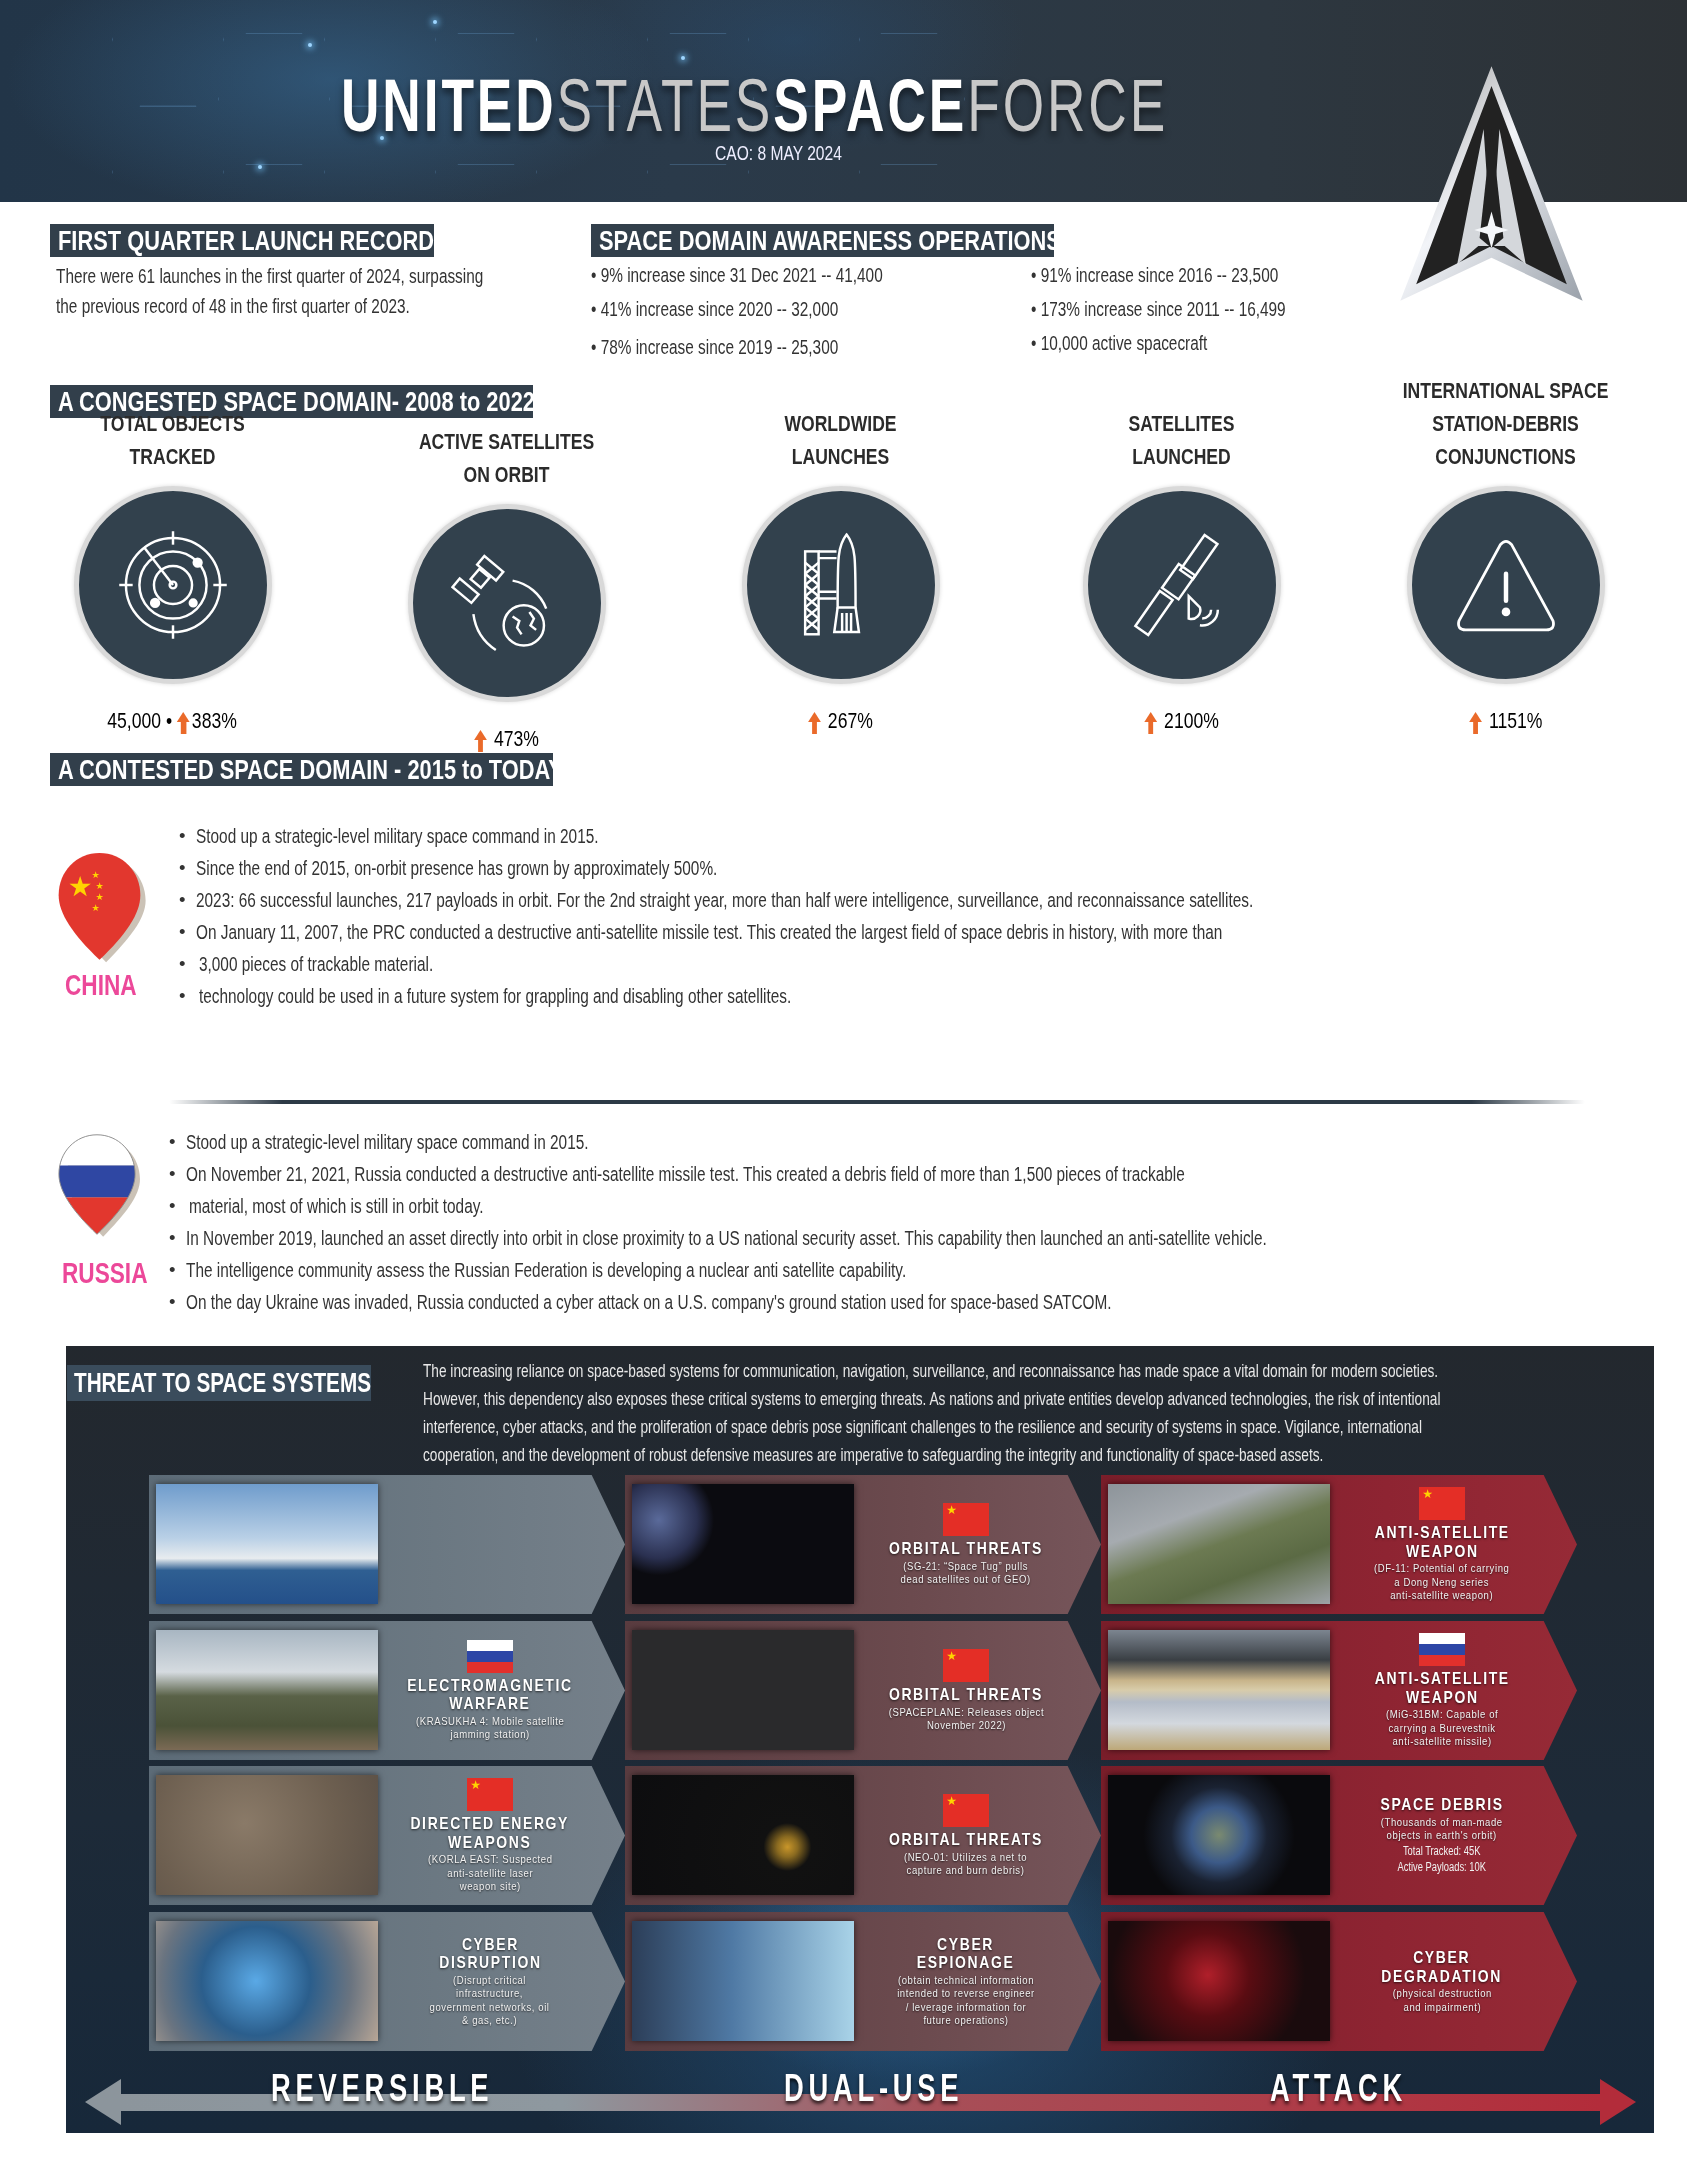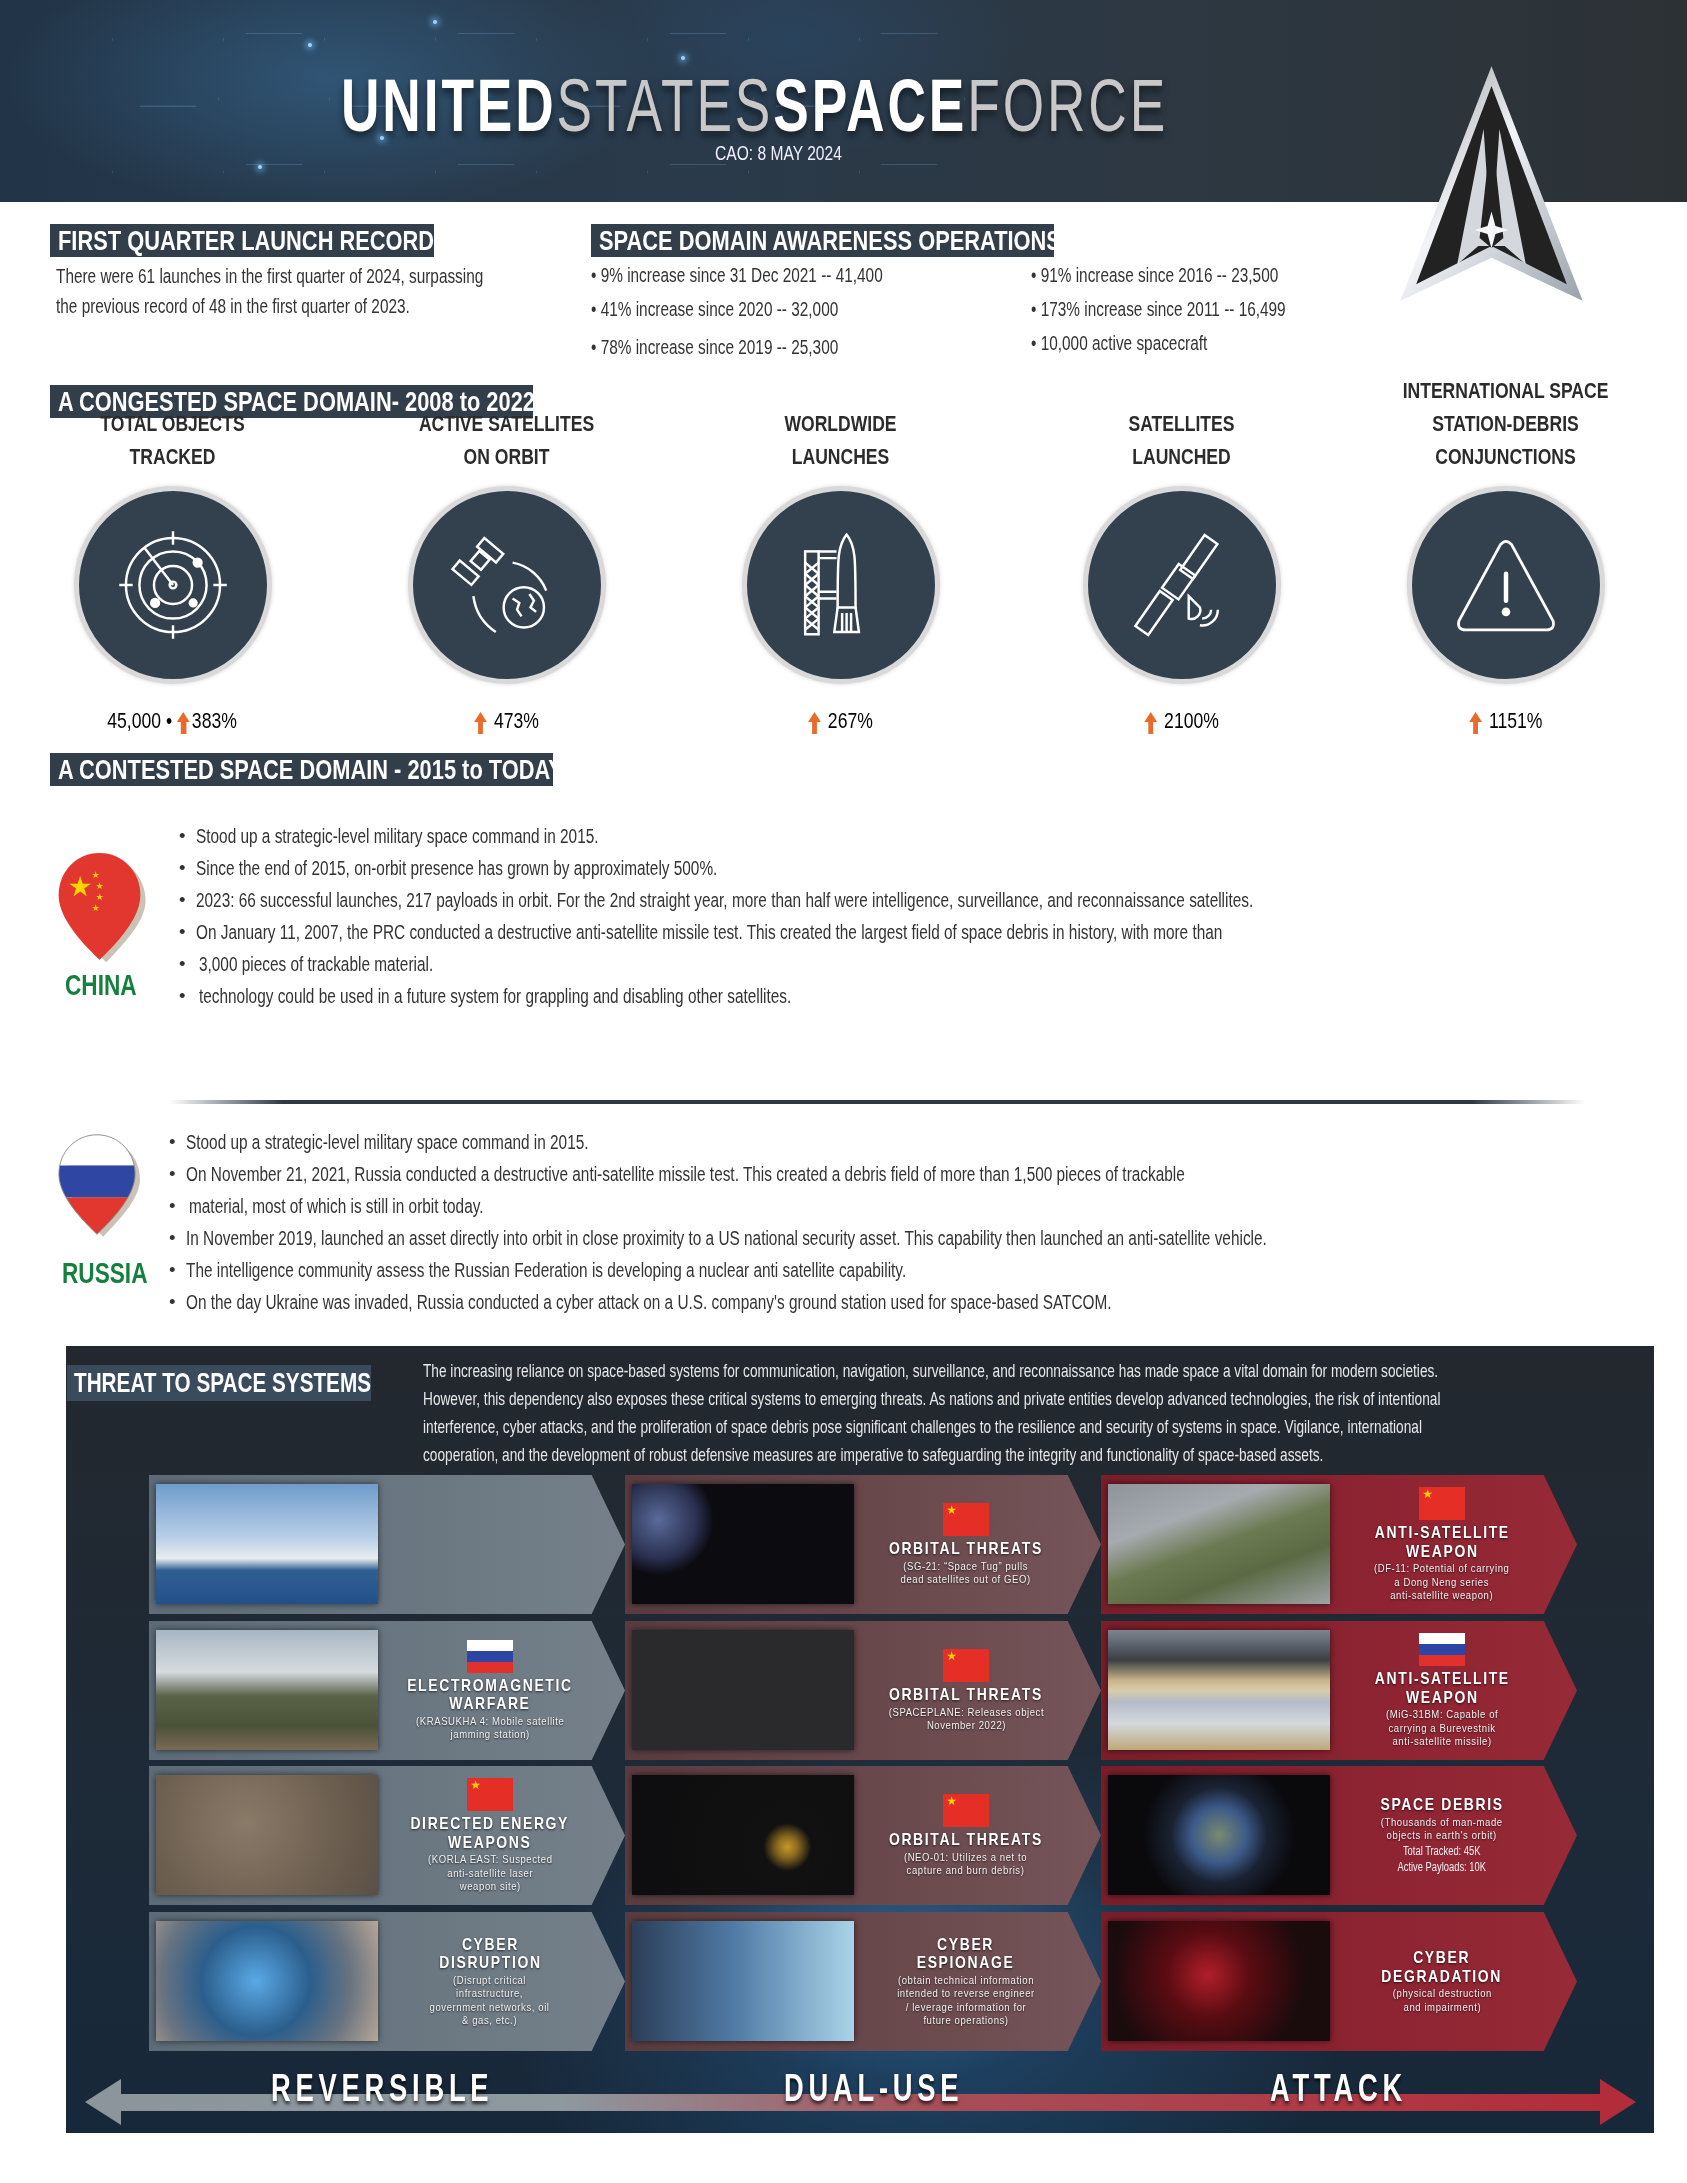--- a/index.html
+++ b/index.html
@@ -57,21 +57,21 @@
                  box-shadow: 0 0 4px rgba(0,0,0,0.15); }
   .stat-circle svg { width: 112px; height: 112px; }
   .stat-val { margin-top: 24px; font-size: 22px; color: #000000; white-space: nowrap; }
   .stat-val .inner { display: inline-block; transform: scaleX(0.8); }
   .up-arrow { display: inline-block; width: 0; height: 0; border-left: 8.6px solid transparent; border-right: 8.6px solid transparent;
               border-bottom: 10.6px solid #ea6a2a; position: relative; top: -6.6px; margin-right: 2.6px; }
   .up-arrow::after { content: ""; position: absolute; left: -3.3px; top: 10px; width: 6.6px; height: 12px; background: #ea6a2a; }
 
   
   .pin { position: absolute; width: 93px; height: 112px; }
-  .country-name { position: absolute; font-size: 29px; font-weight: 700; color: #15803d; text-align: right; }
+  .country-name { position: absolute; font-size: 29px; font-weight: 700; color: #ec4899; text-align: right; }
   .country-name span { display: inline-block; transform: scaleX(0.78); transform-origin: left center; }
   .bullets { position: absolute; list-style: none; font-size: 20.5px; color: #333; }
   .bullets li { position: relative; padding-left: 17px; line-height: 32px; white-space: nowrap; }
   .bullets li::before { content: "•"; position: absolute; left: 0; top: 0; font-size: 18.5px; }
   .bullets li .sq { display: inline-block; transform: scaleX(0.75); transform-origin: left center; }
   .divider { position: absolute; left: 169px; top: 1100px; width: 1416px; height: 4px;
              background: linear-gradient(90deg, transparent, #2d3a46 8%, #2d3a46 92%, transparent); border-radius: 2px; }
 
   
   .threat {
@@ -210,21 +210,21 @@
       <circle cx="72" cy="30" r="3.5" fill="#fff"></circle>
         <circle cx="34" cy="66" r="3.5" fill="#fff"></circle>
         <circle cx="68" cy="66" r="3" fill="#fff"></circle>
     </svg>
   </div>
   <div class="stat-val">
     <span class="inner"><span>45,000 • </span><span class="up-arrow"></span><span>383%</span></span>
   </div>
 </div>
 
-<div class="stat" style="left:374px;top:374px;">
+<div class="stat" style="left:374px;top:392px;">
   <div class="stat-label">
     <span>ACTIVE SATELLITES</span>
     <span>ON ORBIT</span>
   </div>
   <div class="stat-circle">
     <svg viewBox="0 0 100 100" fill="none" stroke="#fff" stroke-width="2.2">
       <rect x="8" y="28" width="10" height="22" transform="rotate(-50 13 39)"></rect>
       <rect x="30" y="8" width="10" height="22" transform="rotate(-50 35 19)"></rect>
       <rect x="20" y="22" width="12" height="12" transform="rotate(40 26 28)"></rect>
       <path d="M55 30 A40 40 0 0 1 85 55"></path>

